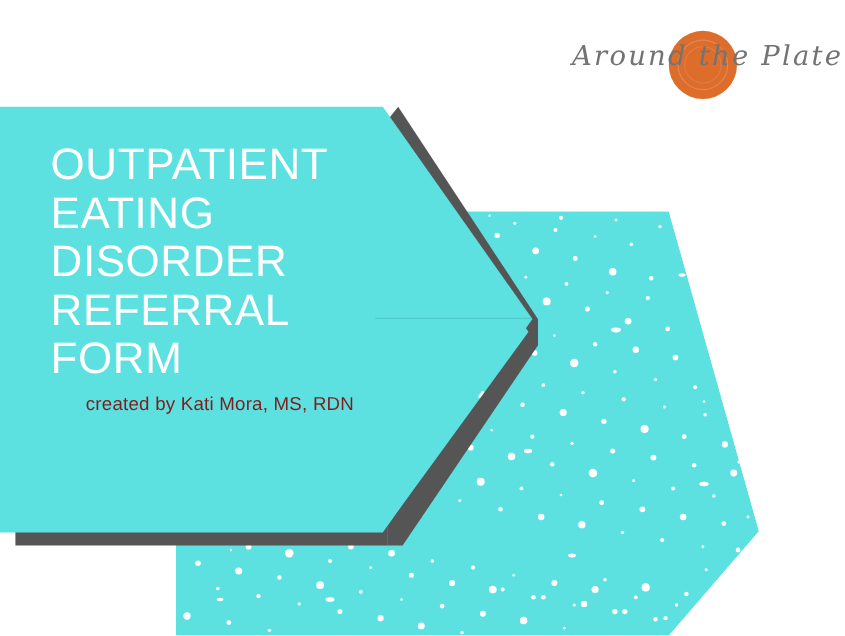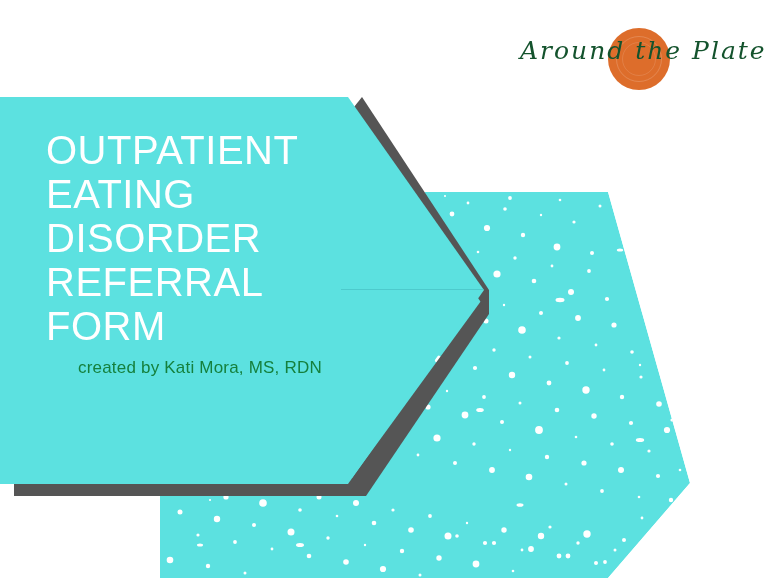--- a/index.html
+++ b/index.html
@@ -54,21 +54,21 @@
     color:#ffffff;
     text-transform:uppercase;
     white-space:pre-line;
   }
   #byline{
     margin:0;
     padding-left:32px;
     padding-top:10px;
     font-size:17px;
     font-weight:400;
-    color:#15803d;
+    color:#7f1d1d;
     letter-spacing:0.2px;
   }
 
   
   #logo{
     position:absolute;
     left:520px;top:22px;
     width:232px;height:78px;
   }
   #logo-plate{
@@ -100,21 +100,21 @@
   #logo-text{
     position:absolute;
     left:0;top:14px;
     width:232px;
     text-align:center;
     font-family:"DejaVu Serif", serif;
     font-style:italic;
     font-weight:400;
     font-size:25px;
     letter-spacing:2px;
-    color:#14532d;
+    color:#737373;
     white-space:nowrap;
   }
 </style>
 </head>
 <body>
 
 <div id="slide">
 
   <svg id="hex-wrap" viewBox="0 0 768 578">
     <defs>

